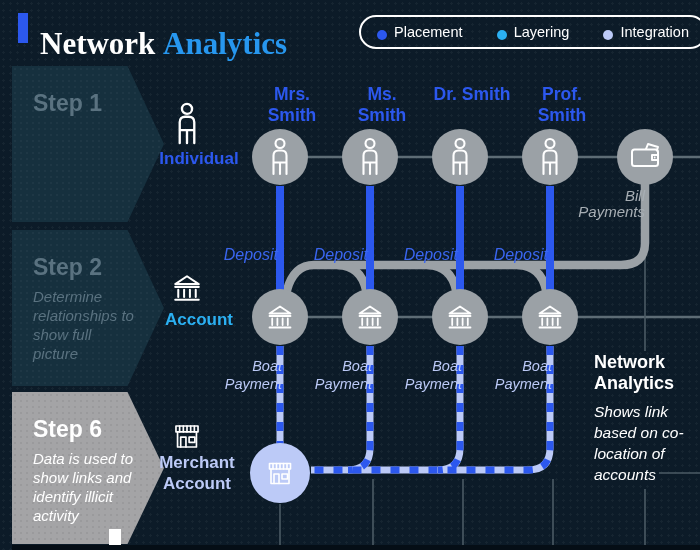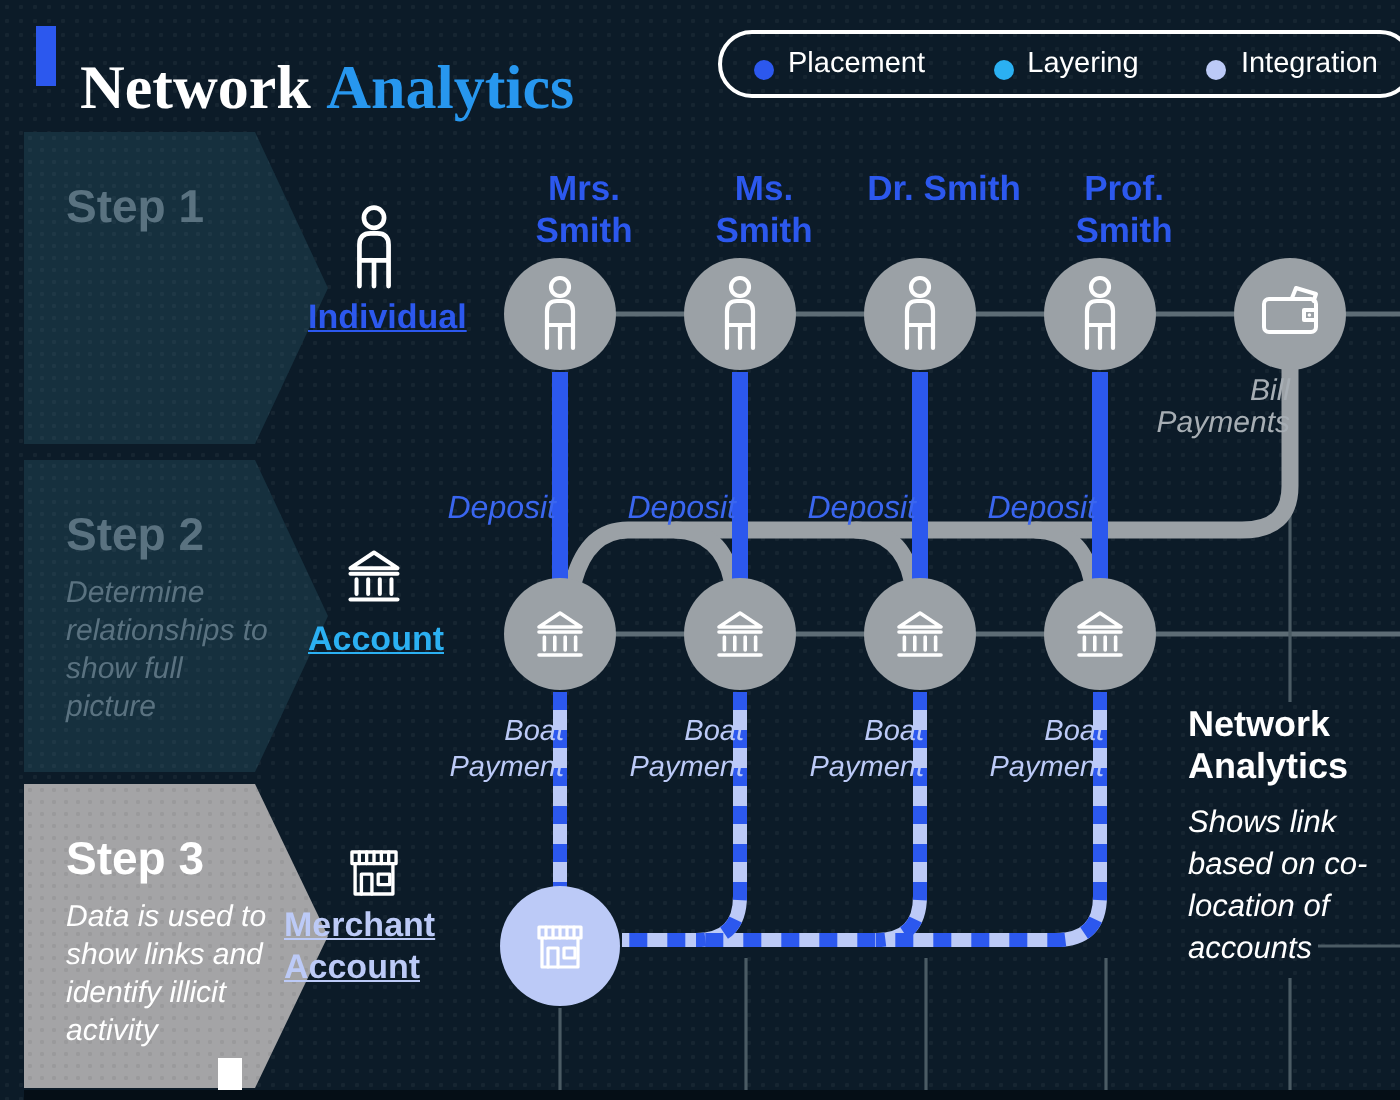--- a/index.html
+++ b/index.html
@@ -37,21 +37,21 @@
   .chevron h2{margin:0 0 6px 0;font-size:23px;font-weight:bold;}
   .chevron p{margin:0;font-style:italic;font-size:15px;line-height:1.27;width:103px;}
   .chevron.inactive h2,.chevron.inactive p{color:var(--c-muted,#5a7280);}
   .chevron.active h2,.chevron.active p{color:var(--c-white,#fff);}
   #step1{top:66px;}#step2{top:230px;}#step3{top:392px;}
   .bottom-tab{position:absolute;left:97px;top:529px;width:12px;height:21px;background:var(--c-white,#fff);}
   .bottom-strip{position:absolute;left:0;top:545px;width:700px;height:5px;background:#050e16;}
 
   
   .col-header{position:absolute;width:80px;text-align:center;font-weight:bold;font-size:17.5px;line-height:21px;color:var(--c-accent,#2c58ee);top:84px;}
-  .row-label{position:absolute;font-weight:bold;font-size:17px;line-height:21px;text-align:left;text-decoration:underline;}
+  .row-label{position:absolute;font-weight:bold;font-size:17px;line-height:21px;text-align:center;}
   #row-individual{left:142px;top:148px;width:90px;color:var(--c-accent,#2c58ee);}
   #row-account{left:142px;top:309px;width:90px;color:var(--c-layering,#2bb0f2);}
   #row-merchant{left:130px;top:452px;width:110px;color:var(--c-integration,#bccaf7);}
   .edge-label{position:absolute;font-style:italic;text-align:right;}
   .deposit-label{top:203px;font-size:16px;font-weight:400;color:var(--c-deposit,#3a66f0);white-space:nowrap;margin-top:43px;}
   .boat-label{top:357px;font-size:14.5px;line-height:18px;width:62px;color:var(--c-integration,#bccaf7);}
   .bill-label{top:188px;right:67px;width:72px;font-size:15px;line-height:16px;color:var(--c-bill,#a7aeb4);}
   .annotation{position:absolute;left:582px;top:352px;color:var(--c-white,#fff);}
   .annotation .ann-title{font-weight:bold;font-size:18px;line-height:21px;width:95px;}
   .annotation .ann-desc{margin-top:7px;font-style:italic;font-size:15.5px;line-height:21px;width:108px;}
@@ -186,21 +186,21 @@
   </div>
 
   <div id="step1" class="chevron inactive">
     <h2>Step 1</h2>
   </div>
   <div id="step2" class="chevron inactive">
     <h2>Step 2</h2>
     <p>Determine relationships to show full picture</p>
   </div>
   <div id="step3" class="chevron active">
-    <h2>Step 3</h2>
+    <h2>Step 6</h2>
     <p>Data is used to show links and identify illicit activity</p>
   </div>
   <div class="bottom-tab"></div>
   <div class="bottom-strip"></div>
 
   <div class="col-header" style="left:240px;">Mrs. Smith</div>
   <div class="col-header" style="left:330px;">Ms. Smith</div>
   <div class="col-header" style="left:420px;">Dr. Smith</div>
   <div class="col-header" style="left:510px;">Prof. Smith</div>
 

